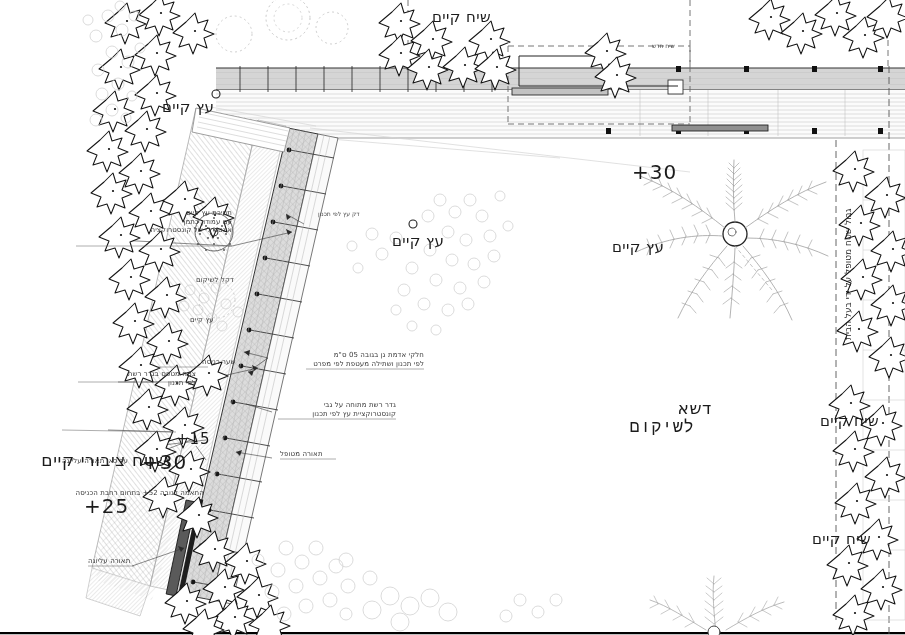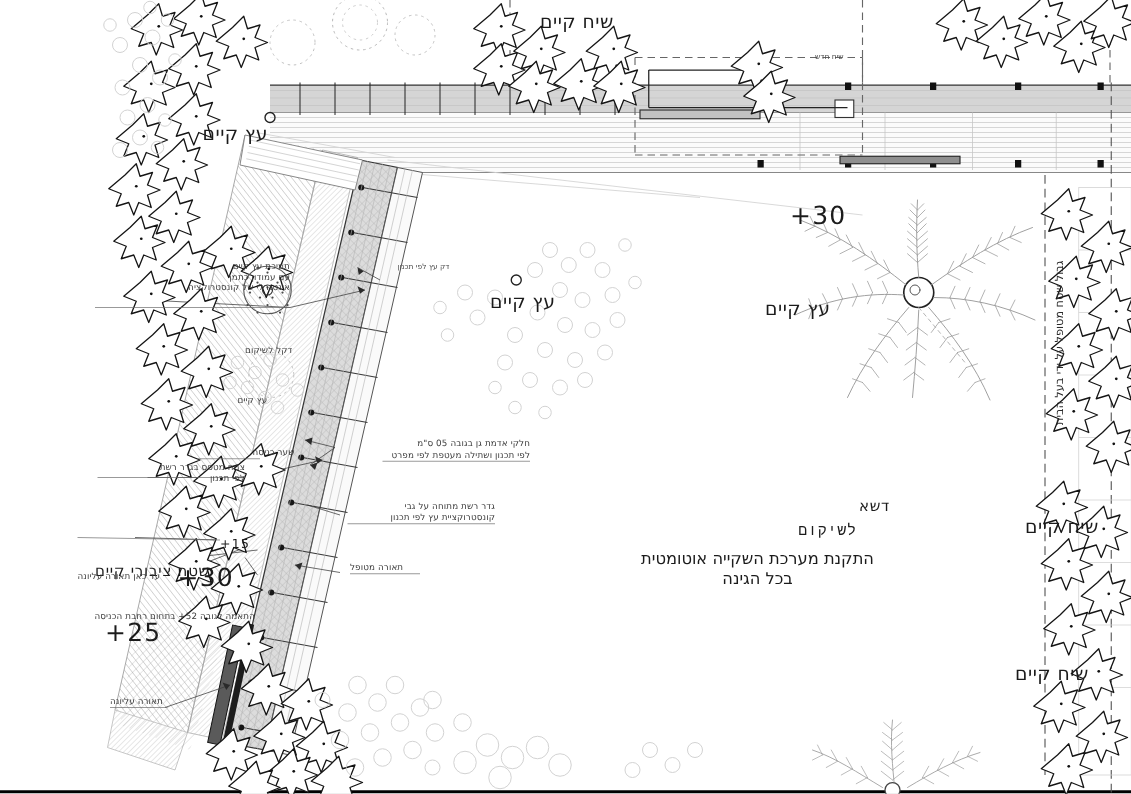--- a/index.html
+++ b/index.html
@@ -26,33 +26,33 @@
   }
   .lbl {
     position: absolute;
     direction: rtl;
     unicode-bidi: bidi-override;
     white-space: pre-line;
     line-height: 1.22;
     color: #1b1b1b;
   }
   .lbl-lg   { font-size: 15px; letter-spacing: .4px; }
-  .lbl-xl   { font-size: 12px; letter-spacing: .6px; }
+  .lbl-xl   { font-size: 17px; letter-spacing: .6px; }
   .lbl-md   { font-size: 13px; }
   .lbl-sm   { font-size: 7px; color: #3a3a3a; letter-spacing: .1px; }
   .lbl-xs   { font-size: 6px; color: #4a4a4a; }
   .elev {
     position: absolute;
     font-size: 20px;
     letter-spacing: 1px;
     color: #1b1b1b;
     direction: ltr;
     unicode-bidi: normal;
   }
-  .elev-sm { font-size: 10px; }
+  .elev-sm { font-size: 15px; }
   .rot-v {
     position: absolute;
     direction: rtl;
     font-size: 9px;
     color: #2a2a2a;
     transform-origin: 0 0;
     transform: rotate(-90deg);
     white-space: nowrap;
   }
 </style>
@@ -663,21 +663,20 @@
   <div class="elev" style="left:632px; top:160px;">+30</div>
 
   <div class="elev" style="left:142px; top:450px;">+30</div>
 
   <div class="elev elev-sm" style="left:176px; top:430px;">+15</div>
 
   <div class="elev" style="left:84px; top:494px;">+25</div>
 
   <div class="lbl lbl-xl" style="left:632px; top:398px; width:80px; text-align:right;">דשא</div>
   <div class="lbl lbl-xl" style="left:612px; top:418px; width:100px; text-align:center;font-family:Liberation Mono, monospace;">לשיקום</div>
-  <div class="lbl lbl-md" style="left:500px; top:440px; width:212px; text-align:center;">התקנת מערכת השקייה אוטומטית בכל הגינה</div>
 
   <div class="lbl lbl-xl" style="left:18px; top:450px; width:150px; text-align:right;">שטח ציבורי קיים</div>
   <div class="lbl lbl-sm" style="left:0px; top:489px; width:160px; text-align:right;padding-left:44px;">התאמה לגובה 25+ בתחום רחבת הכניסה</div>
 
   <div class="lbl lbl-lg" style="left:820px; top:412px;">שיח קיים</div>
 
   <div class="lbl lbl-lg" style="left:812px; top:530px;">שיח קיים</div>
 
   <div class="rot-v" style="left:843px; top:340px;">גבול שטח מטופל על ידי בעל הבית</div>
 

